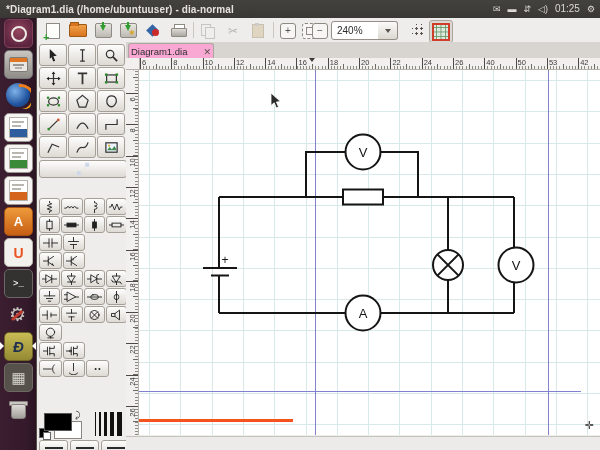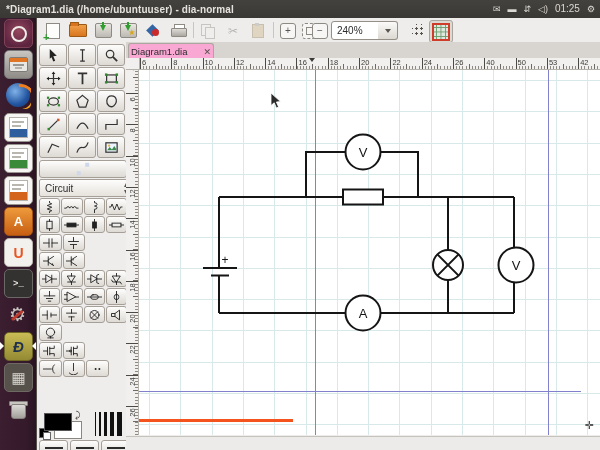--- a/index.html
+++ b/index.html
@@ -592,24 +592,20 @@
           <svg style="stroke:#333;fill:none;stroke-width:1.3">
             <use href="#t-image"></use>
           </svg>
         </div>
       </div>
     <div id="outlineBtn" class="pbtn">
         <svg>
           <use href="#t-outline"></use>
         </svg>
       </div>
-    <div id="sheetsel">
-      <span>Circuit</span>
-      <span class="spin">▴<br>▾</span>
-    </div>
     <div id="shapes">
         <div class="shrow">
           <div class="pbtn shbtn">
             <svg viewBox="0 0 20 16">
               <use href="#s-vresistor"></use>
             </svg>
           </div>
           <div class="pbtn shbtn">
             <svg viewBox="0 0 20 16">
               <use href="#s-hinductor"></use>

